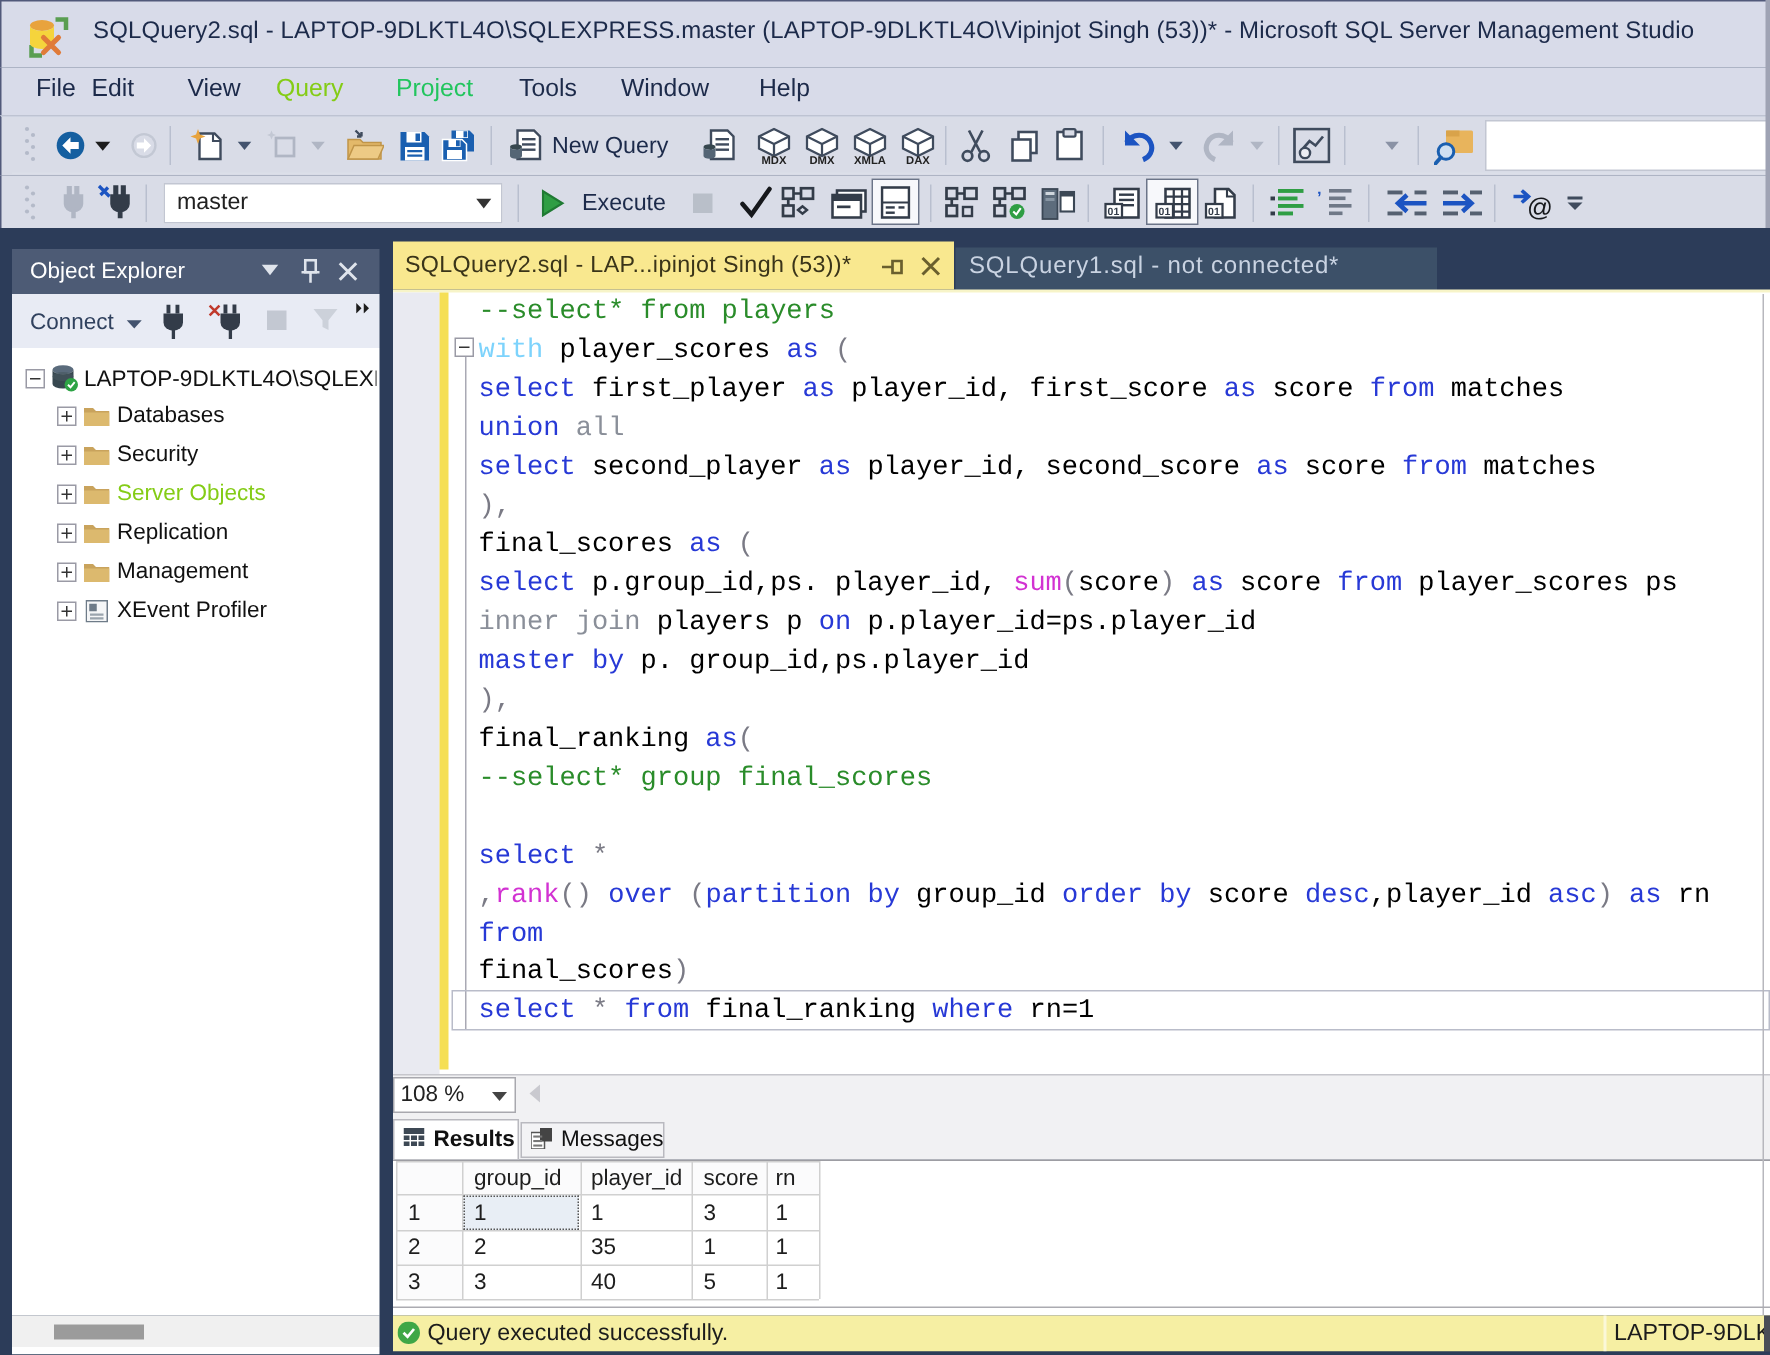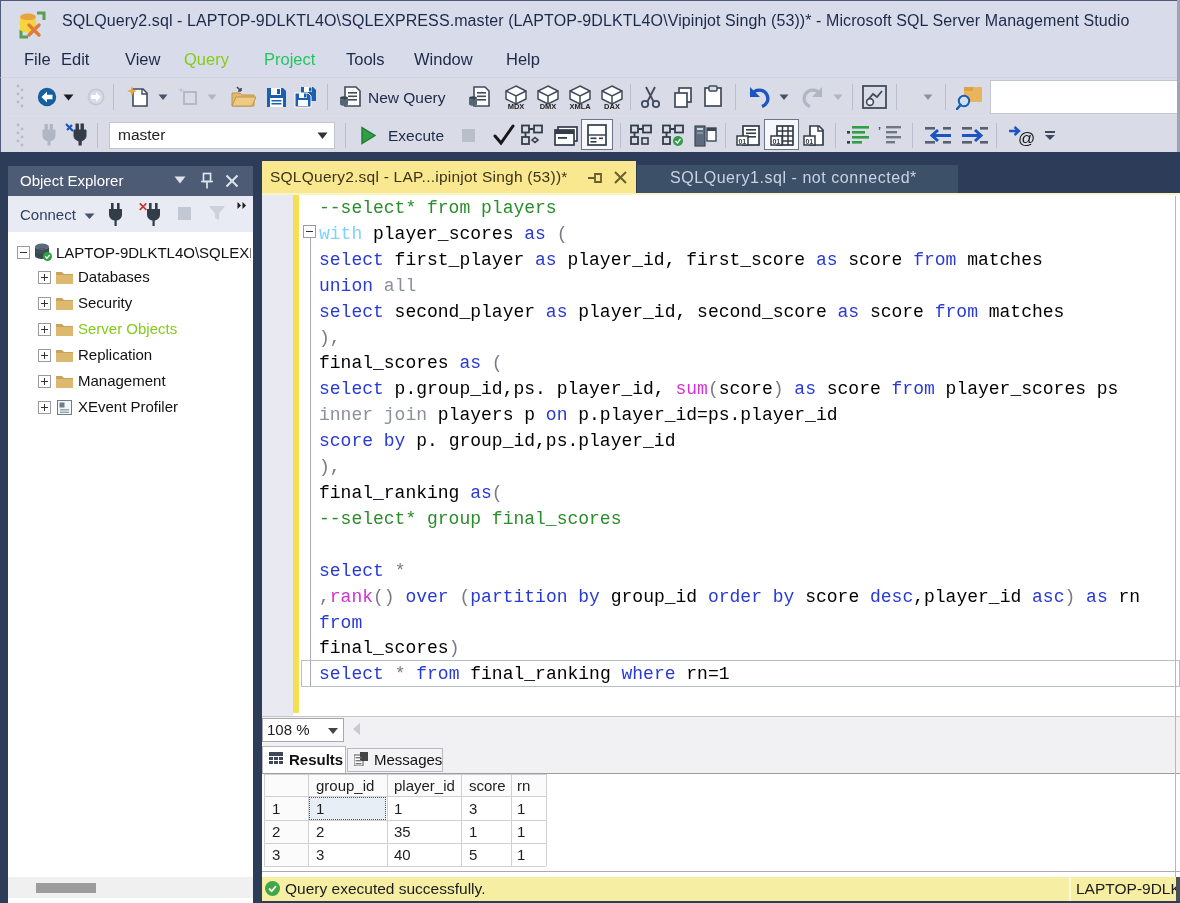--- a/index.html
+++ b/index.html
@@ -468,21 +468,21 @@
       </svg>
   <div class="abs txt" style="left:78px;top:398px;font-size:15px;color:#111;">XEvent Profiler</div>
 </div>
 </div>
 
 <div class="abs" style="left:8px;top:877px;width:245px;height:21px;background:#f0f0f0;"></div>
 <div class="abs" style="left:36px;top:883px;width:60px;height:10px;background:#9b9b9b;"></div>
 <div class="abs" style="left:8px;top:898px;width:245px;height:5px;background:#ffffff;"></div>
 
 <div class="abs" style="left:637px;top:165px;width:321px;height:29px;background:#3c5068;"></div>
-<div class="abs txt" style="left:646px;top:169px;font-size:16px;letter-spacing:0.55px;color:#c9d3e2;margin-left:24px;">SQLQuery1.sql - not connected*</div>
+<div class="abs txt" style="left:646px;top:169px;font-size:16px;letter-spacing:0.55px;color:#c9d3e2;">SQLQuery1.sql - not connected*</div>
 <div class="abs" style="left:262px;top:193px;width:918px;height:3px;background:#f7f4c8;"></div>
 <div class="abs" style="left:262px;top:161px;width:374px;height:32px;background:#f9e88f;"></div>
 <div class="abs txt" style="left:270px;top:168px;font-size:15.5px;letter-spacing:0.24px;color:#3a3419;">SQLQuery2.sql - LAP...ipinjot Singh (53))*</div>
 <svg class="abs" style="left:588px;top:172px;" width="16" height="12" viewBox="0 0 16 12">
     <g stroke="#6a5f2e" stroke-width="1.8" fill="none">
       <path d="M0 6 L7 6 M7 2 L13 2 L13 10 L7 10 Z"></path>
     </g>
   </svg>
 <svg class="abs" style="left:613px;top:170px;" width="15" height="15" viewBox="0 0 15 15">
     <path d="M2 2 L13 13 M13 2 L2 13" stroke="#6a5f2e" stroke-width="2" fill="none"></path>
@@ -500,21 +500,21 @@
 
 <pre id="code" class="abs" style="left:319px;top:196px;font-family:'Liberation Mono',monospace;font-size:18px;line-height:25.9px;color:#000;"><span style="color:#2a8c2a">--select* from players</span>
 <span style="color:#7dd3fc">with</span> player_scores <span style="color:#2739d6">as</span> <span style="color:#7a7a85">(</span>
 <span style="color:#2739d6">select</span> first_player <span style="color:#2739d6">as</span> player_id, first_score <span style="color:#2739d6">as</span> score <span style="color:#2739d6">from</span> matches
 <span style="color:#2739d6">union</span> <span style="color:#8a8f99">all</span>
 <span style="color:#2739d6">select</span> second_player <span style="color:#2739d6">as</span> player_id, second_score <span style="color:#2739d6">as</span> score <span style="color:#2739d6">from</span> matches
 <span style="color:#7a7a85">),</span>
 final_scores <span style="color:#2739d6">as</span> <span style="color:#7a7a85">(</span>
 <span style="color:#2739d6">select</span> p.group_id,ps. player_id, <span style="color:#d232d2">sum</span><span style="color:#7a7a85">(</span>score<span style="color:#7a7a85">)</span> <span style="color:#2739d6">as</span> score <span style="color:#2739d6">from</span> player_scores ps
 <span style="color:#8a8f99">inner join</span> players p <span style="color:#2739d6">on</span> p.player_id=ps.player_id
-<span style="color:#2739d6">score by</span> p. group_id,ps.player_id
+<span style="color:#2739d6">master by</span> p. group_id,ps.player_id
 <span style="color:#7a7a85">),</span>
 final_ranking <span style="color:#2739d6">as</span><span style="color:#7a7a85">(</span>
 <span style="color:#2a8c2a">--select* group final_scores</span>
 
 <span style="color:#2739d6">select</span> <span style="color:#7a7a85">*</span>
 <span style="color:#7a7a85">,</span><span style="color:#d232d2">rank</span><span style="color:#7a7a85">()</span> <span style="color:#2739d6">over</span> <span style="color:#7a7a85">(</span><span style="color:#2739d6">partition by</span> group_id <span style="color:#2739d6">order by</span> score <span style="color:#2739d6">desc</span>,player_id <span style="color:#2739d6">asc</span><span style="color:#7a7a85">)</span> <span style="color:#2739d6">as</span> rn
 <span style="color:#2739d6">from</span>
 final_scores<span style="color:#7a7a85">)</span>
 <span style="color:#2739d6">select</span> <span style="color:#7a7a85">*</span> <span style="color:#2739d6">from</span> final_ranking <span style="color:#2739d6">where</span> rn=1</pre>
 

